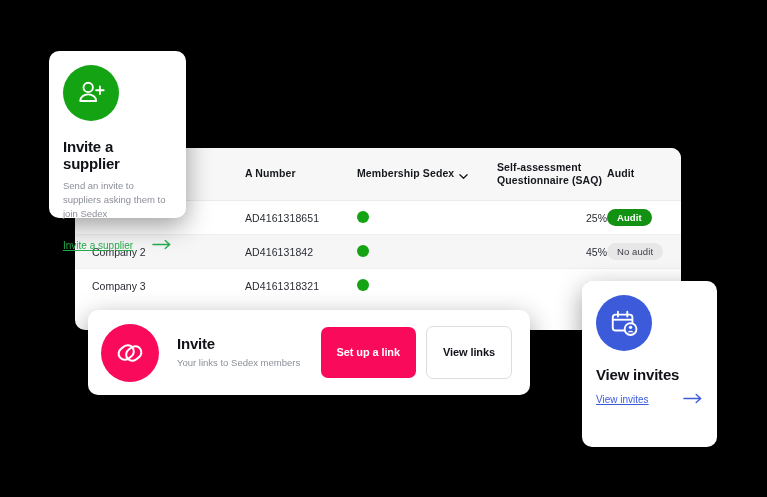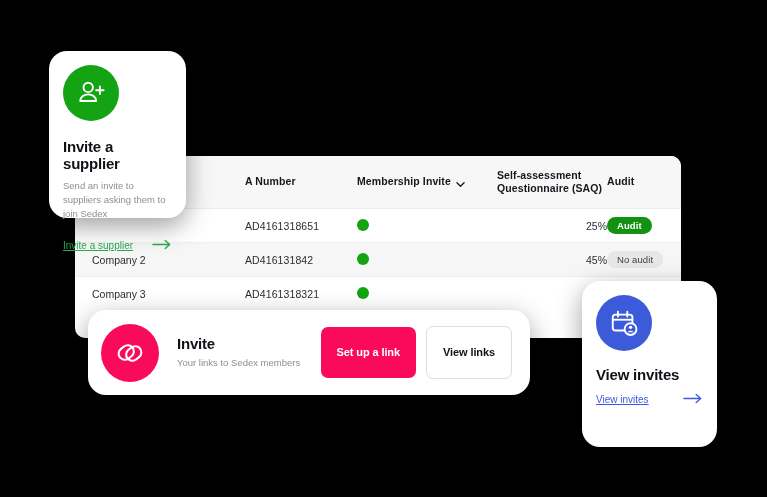--- a/index.html
+++ b/index.html
@@ -16,21 +16,21 @@
     position: relative;
     width: 767px;
     height: 497px;
     background: #000000;
   }
 
   
   .table-panel {
     position: absolute;
     left: 75px;
-    top: 156px;
+    top: 148px;
     width: 606px;
     height: 182px;
     background: #ffffff;
     border-radius: 10px;
     box-shadow: 0 6px 22px rgba(0,0,0,0.35);
     overflow: hidden;
     z-index: 1;
   }
 
   .table-head {
@@ -103,21 +103,21 @@
     line-height: 1;
     letter-spacing: 0.1px;
   }
   .badge-audit   { background: #139113; color: #ffffff; }
   .badge-noaudit { background: #e7e7e7; color: #3a3d44; font-weight: normal; }
 
   
   .card {
     position: absolute;
     background: #ffffff;
-    border-radius: 18px;
+    border-radius: 10px;
     box-shadow: 0 8px 26px rgba(0,0,0,0.38);
   }
 
   .card-icon {
     width: 56px;
     height: 56px;
     border-radius: 50%;
     display: flex;
     align-items: center;
     justify-content: center;
@@ -220,21 +220,21 @@
 
 <div id="stage">
 
   <div class="table-panel">
 
     <div class="table-head">
       <div class="th col-company"></div>
       <div class="th col-anumber">A Number</div>
       <div class="th col-status">
         <span class="th-sort">
-          <span>Membership Invite</span>
+          <span>Membership Sedex</span>
           <span class="chev">
             <svg width="9" height="9" viewBox="0 0 10 10">
                 <path d="M1 3 L5 7 L9 3" stroke="#16181d" stroke-width="1.4" fill="none" stroke-linecap="round" stroke-linejoin="round"></path>
               </svg>
           </span>
         </span>
       </div>
       <div class="th col-saq">
         <div>Self-assessment</div>
         <div>Questionnaire (SAQ)</div>

